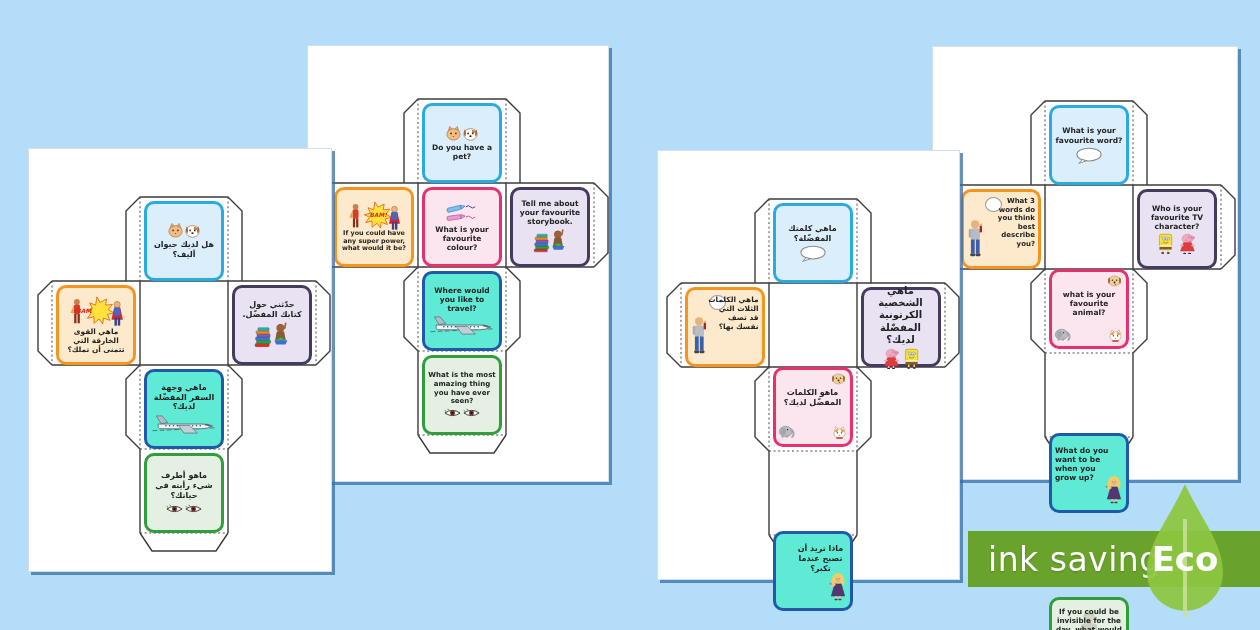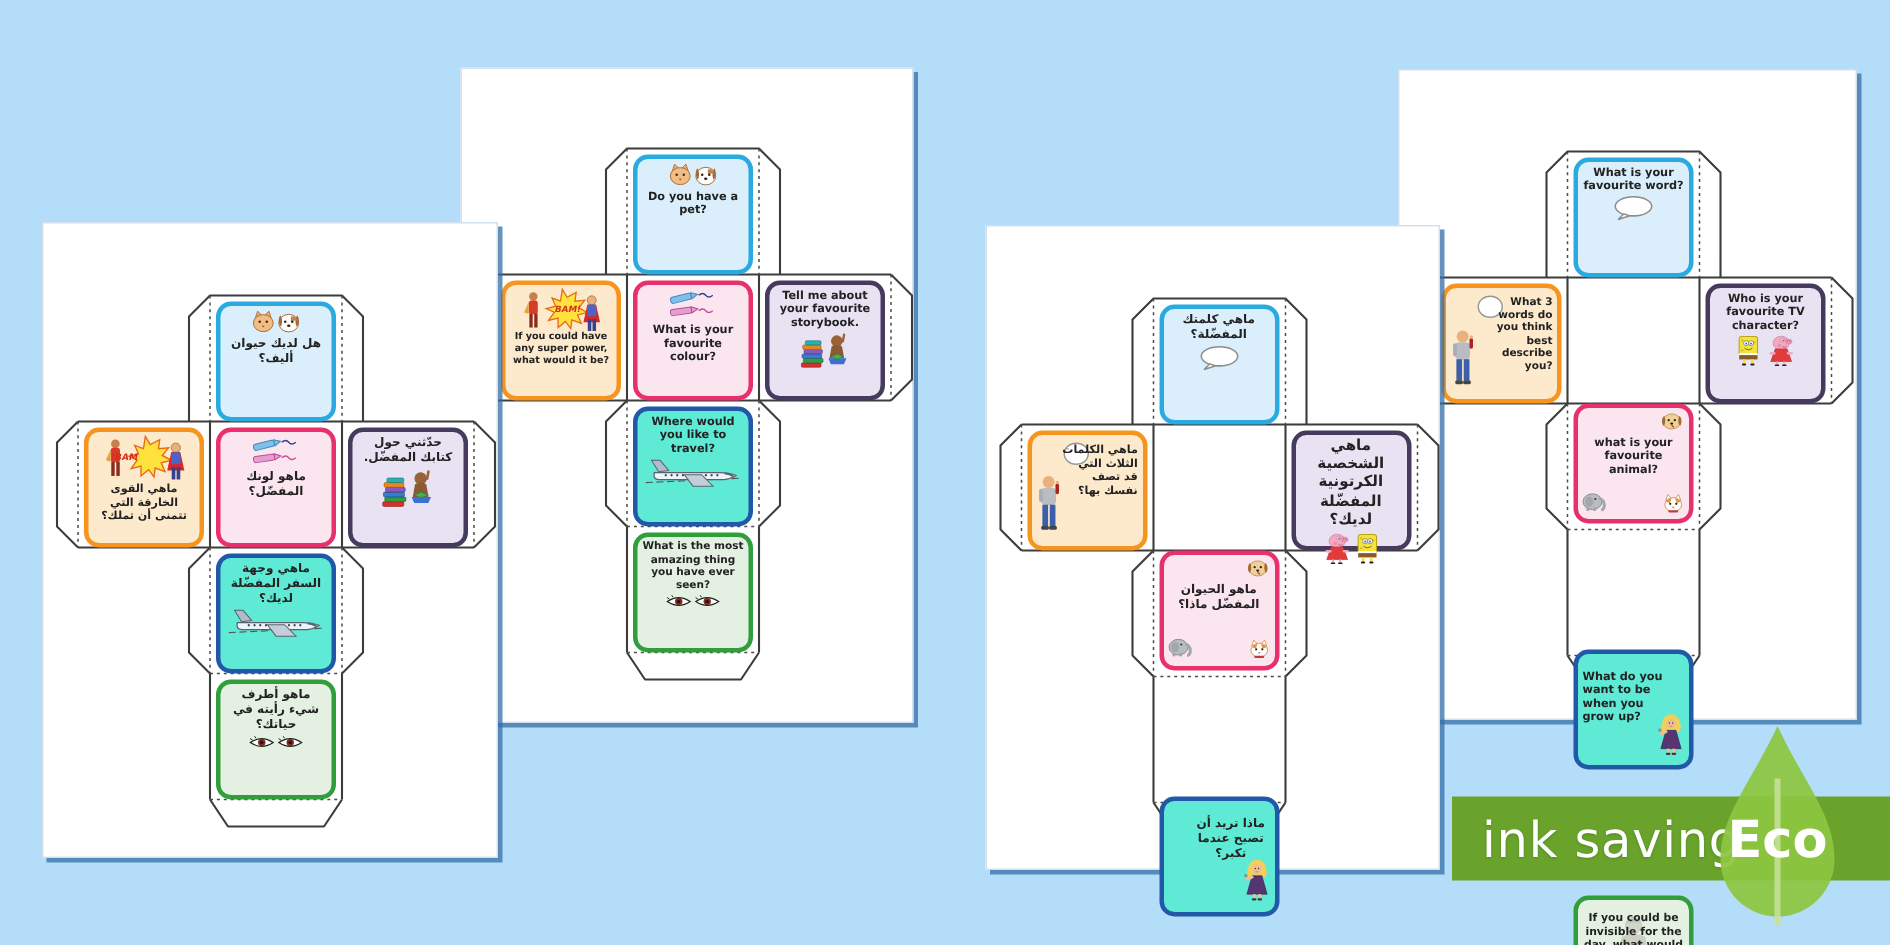--- a/index.html
+++ b/index.html
@@ -19,21 +19,21 @@
   #p3{left:657px;top:150px;width:301px;height:428px;z-index:2}
   #p4{left:932px;top:46px;width:304px;height:432px;z-index:1}
   .netbox{position:absolute;width:302px;height:410px;left:50%;margin-left:-151px;top:0}
   #p2 .netbox{top:5px}
   #p4 .netbox{top:6px}
   .net{position:absolute;left:0;top:0;width:302px;height:410px}
   
   .card{
     position:absolute;width:80px;height:80px;box-sizing:border-box;
     border:3px solid;border-radius:10px;
-    display:flex;flex-direction:column;align-items:center;
+    display:flex;flex-direction:column;align-items:center;justify-content:center;
     text-align:center;font-weight:bold;color:#222;
     font-size:7.5px;line-height:1.22;padding:2px 3px;z-index:3;
   }
   .ar{direction:rtl;font-size:8px}
   .pos-top{left:115px;top:52px}
   .pos-rl{left:27px;top:136px}
   .pos-rc{left:115px;top:136px}
   .pos-rr{left:203px;top:136px}
   .pos-mid{left:115px;top:220px}
   .pos-bot{left:115px;top:304px}
@@ -306,28 +306,20 @@
       <span>هل لديك حيوان أليف؟</span>
     </div>
     <div class="card ar t-orange pos-rl">
       <span class="ic mb1">
           <svg width="56" height="30" viewBox="0 0 58 33">
             <use href="#sym-heroes"></use>
           </svg>
         </span>
       <span class="small" style="font-size:7.4px">ماهي القوى الخارقة التي تتمنى أن تملك؟</span>
     </div>
-    <div class="card ar t-pink pos-rc">
-      <span class="ic mb2">
-          <svg width="32" height="21" viewBox="0 0 34 22">
-            <use href="#sym-crayons"></use>
-          </svg>
-        </span>
-      <span>ماهو لونك المفضّل؟</span>
-    </div>
     <div class="card ar t-purple pos-rr">
       <span>حدّثني حول كتابك المفضّل.</span>
       <span class="ic mt1">
           <svg width="38" height="30" viewBox="0 0 40 32">
             <use href="#sym-reader"></use>
           </svg>
         </span>
     </div>
     <div class="card ar t-royal pos-mid">
       <span>ماهي وجهة السفر المفضّلة لديك؟</span>
@@ -421,21 +413,21 @@
       <span class="abs boy-pos"><svg width="20" height="42" viewBox="0 0 22 42">
             <use href="#sym-boy"></use>
           </svg></span>
       <span class="bub"></span>
       <span class="words-text" style="font-size:7.4px">ماهي الكلمات الثلاث التي قد تصف نفسك بها؟</span>
     </div>
     <div class="card ar t-pink pos-rc rel">
       <span class="abs dog-pos"><svg width="17" height="13" viewBox="0 0 18 14">
             <use href="#sym-doghead"></use>
           </svg></span>
-      <span class="ztext" style="margin-top:16px">ماهو الحيوان المفضّل ماذا؟</span>
+      <span class="ztext" style="margin-top:16px">ماهو الكلمات المفضّل لديك؟</span>
       <span class="abs ele-pos"><svg width="18" height="14" viewBox="0 0 20 15">
             <use href="#sym-elephant"></use>
           </svg></span>
       <span class="abs cat-pos"><svg width="15" height="13" viewBox="0 0 16 14">
             <use href="#sym-cat2"></use>
           </svg></span>
     </div>
     <div class="card ar t-purple pos-rr">
       <span style="font-size:10px">ماهي الشخصية الكرتونية المفضّلة لديك؟</span>
       <span class="charrow">

